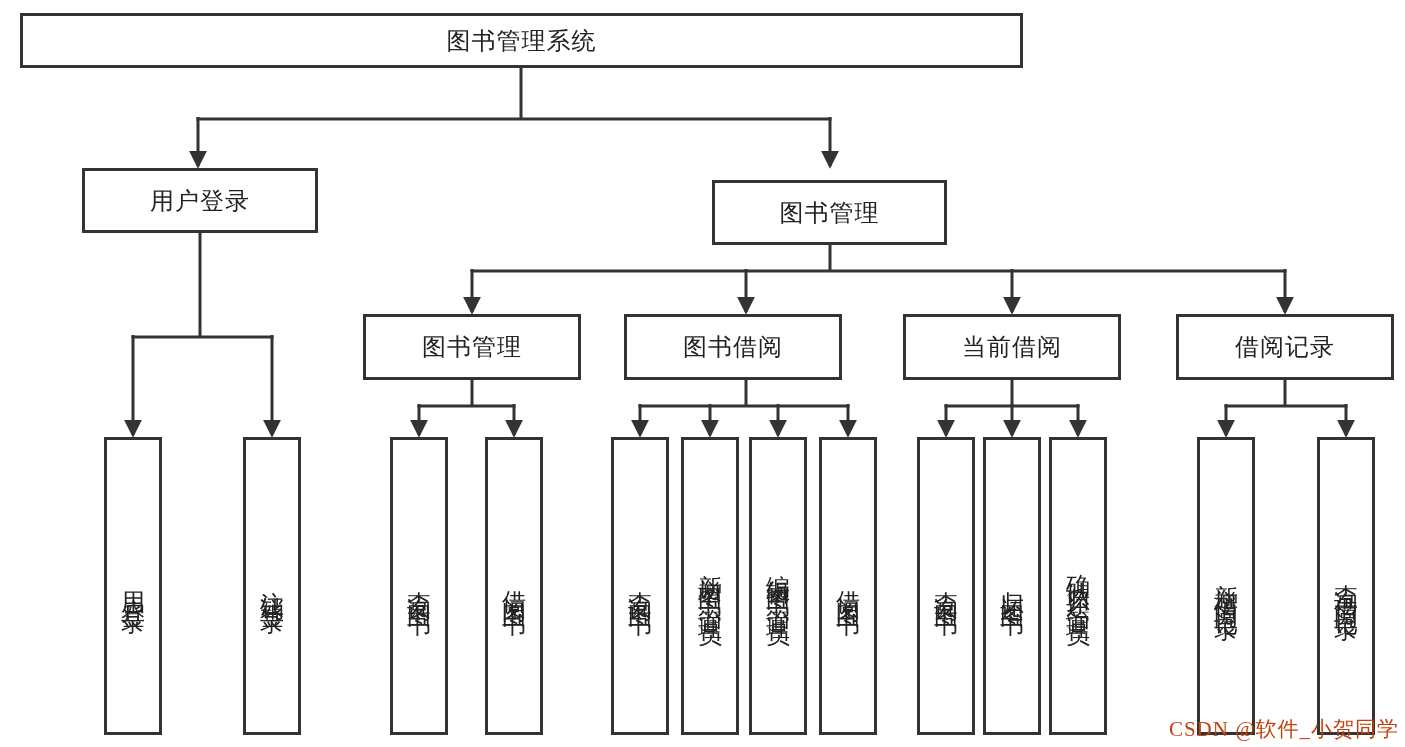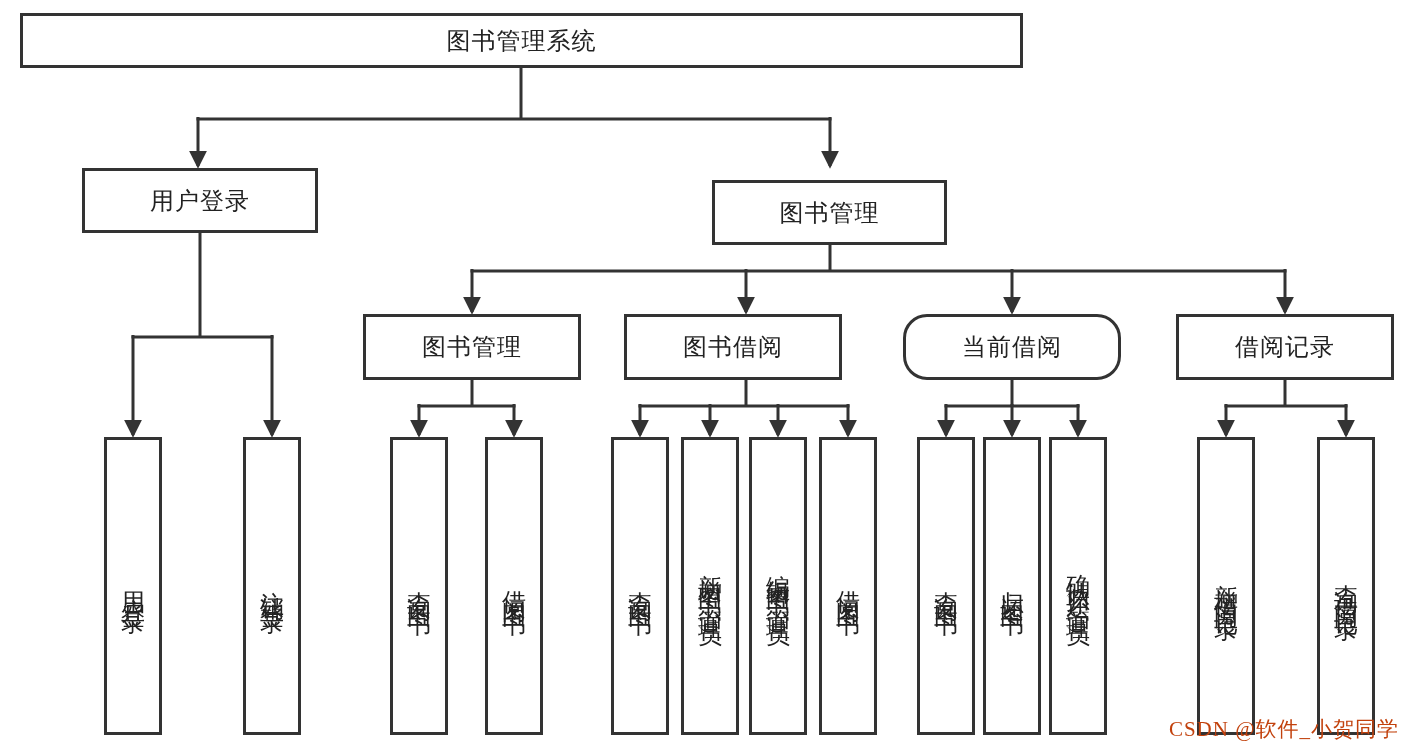--- a/index.html
+++ b/index.html
@@ -96,21 +96,21 @@
     </g>
   </svg>
 
   <div class="node hnode" style="left:20px;top:13px;width:1003px;height:55px;">图书管理系统</div>
 
   <div class="node hnode" style="left:82px;top:168px;width:236px;height:65px;">用户登录</div>
   <div class="node hnode" style="left:712px;top:180px;width:235px;height:65px;">图书管理</div>
 
   <div class="node hnode" style="left:363px;top:314px;width:218px;height:66px;">图书管理</div>
   <div class="node hnode" style="left:624px;top:314px;width:218px;height:66px;">图书借阅</div>
-  <div class="node hnode" style="left:903px;top:314px;width:218px;height:66px;border-radius:24px;">当前借阅</div>
+  <div class="node hnode" style="left:903px;top:314px;width:218px;height:66px;">当前借阅</div>
   <div class="node hnode" style="left:1176px;top:314px;width:218px;height:66px;">借阅记录</div>
 
   <div class="node vnode" style="left:104px;">
     <span>用户登录</span>
   </div>
   <div class="node vnode" style="left:243px;">
     <span>注销登录</span>
   </div>
 
   <div class="node vnode" style="left:390px;">

